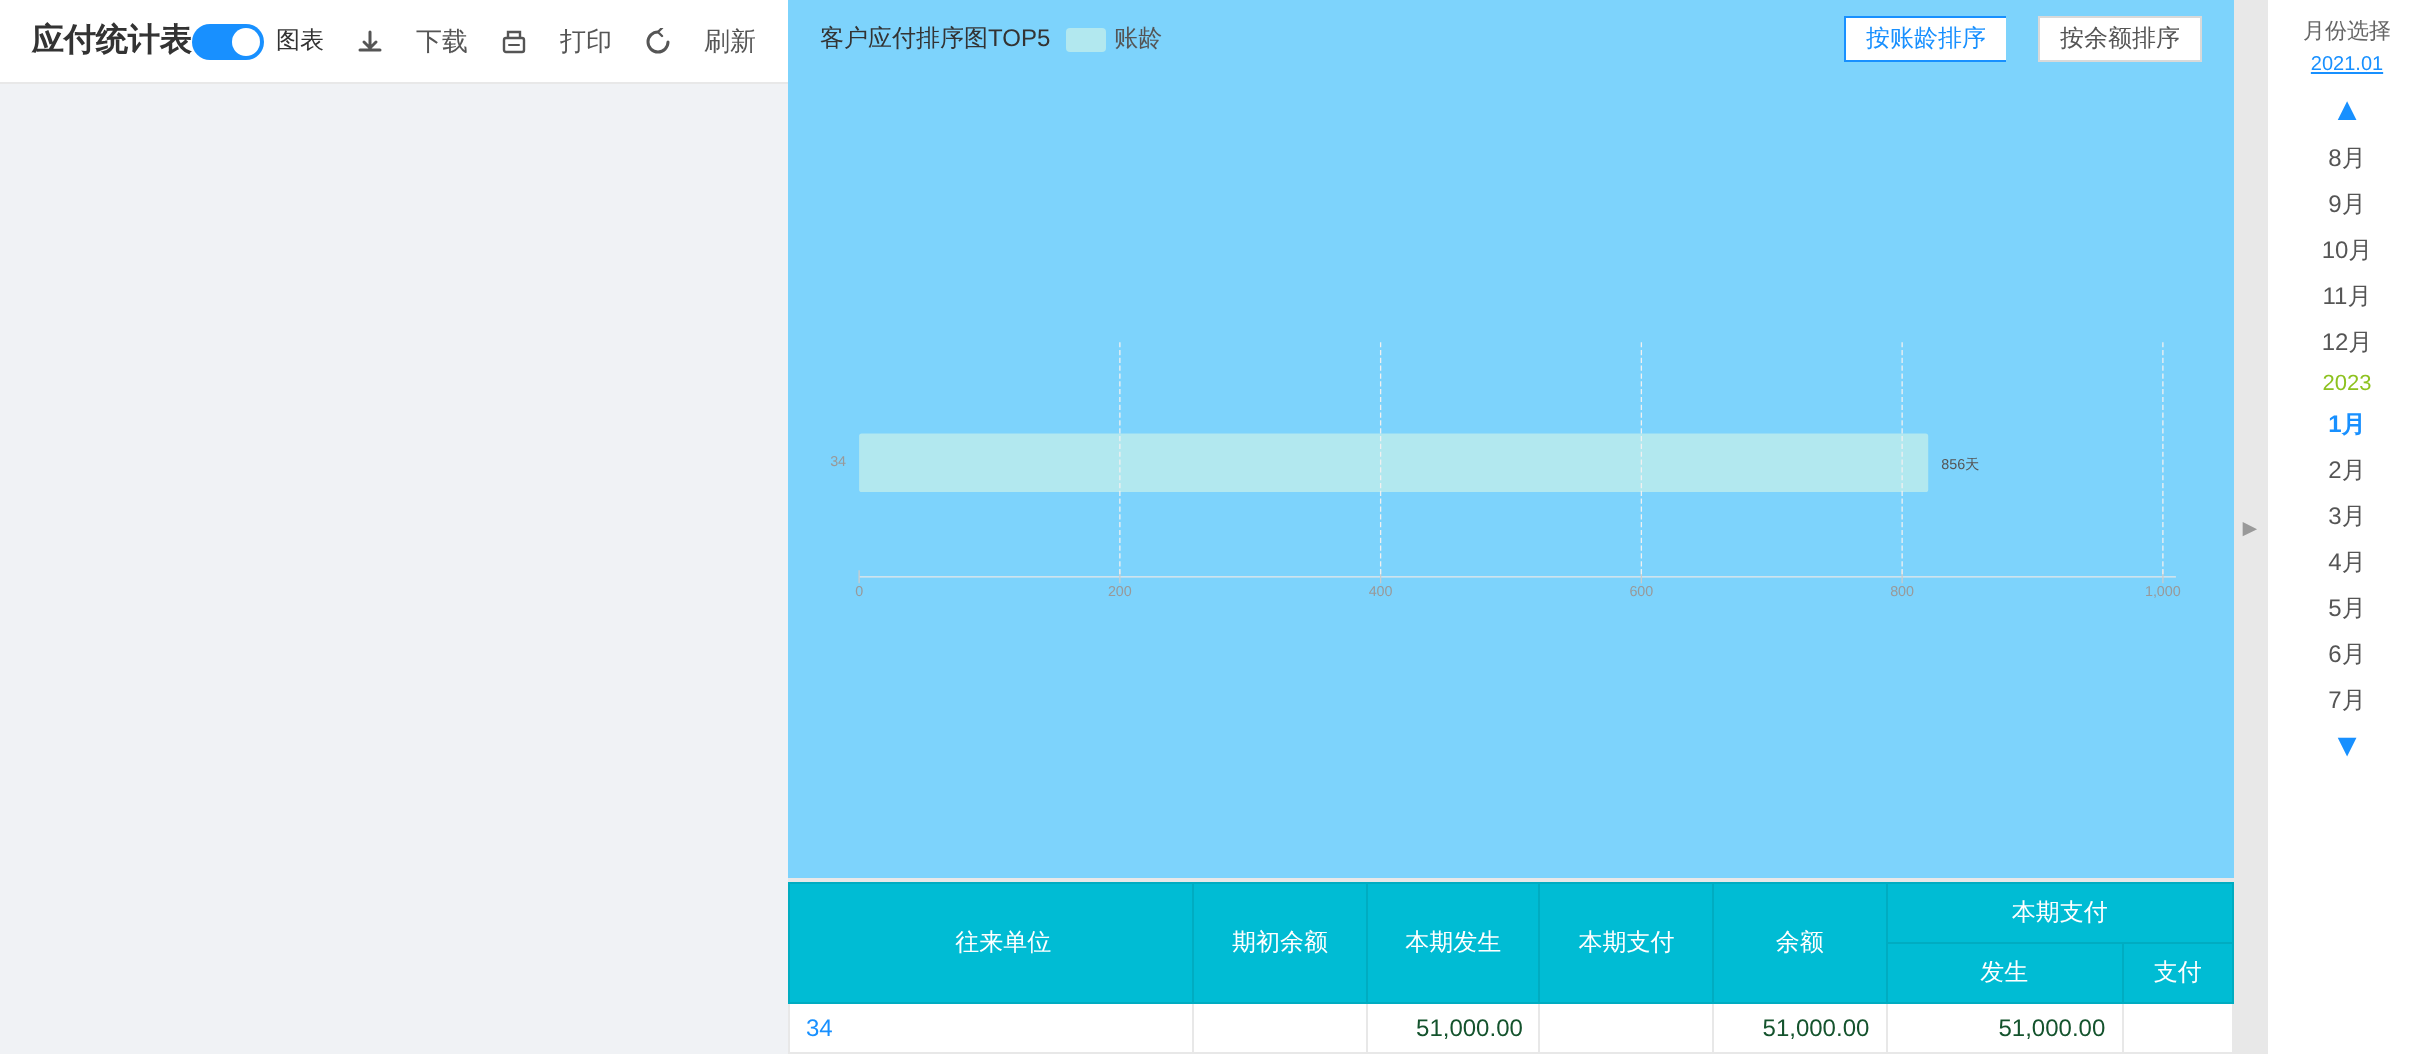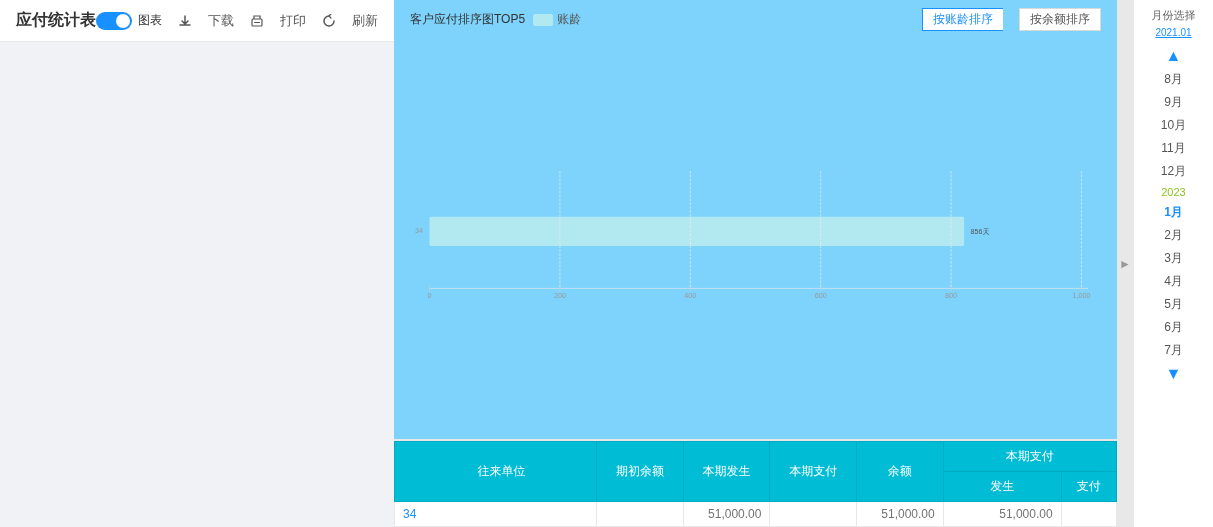--- a/index.html
+++ b/index.html
@@ -36,21 +36,21 @@
     .chart-container { flex: 1; padding: 0 16px 8px; position: relative; min-height: 280px; }
     .chart-svg { width: 100%; height: 100%; }
 
     
     .table-area { background: #fff; border-top: 2px solid #e8e8e8; }
     .data-table { width: 100%; border-collapse: collapse; }
     .data-table th { background: #00bcd4; color: #fff; text-align: center; padding: 6px 4px; border: 1px solid #00acc1; font-weight: normal; font-size: 12px; }
     .data-table td { text-align: center; padding: 5px 8px; border: 1px solid #e8e8e8; font-size: 12px; color: #333; }
     .data-table td:first-child { text-align: left; padding-left: 8px; }
     .data-table td a { color: #1890ff; text-decoration: none; }
-    .data-table td.num { text-align: right; color: #737373; }
+    .data-table td.num { text-align: right; color: #14532d; }
 
     
     .right-sidebar { width: 80px; background: #fff; border-left: 1px solid #e8e8e8; display: flex; flex-direction: column; align-items: center; padding: 8px 0; overflow-y: auto; }
     .sidebar-title { font-size: 11px; color: #666; margin-bottom: 4px; text-align: left; }
     .sidebar-current { font-size: 10px; color: #1890ff; margin-bottom: 6px; text-decoration: underline; }
     .nav-up, .nav-down { width: 24px; height: 24px; display: flex; align-items: center; justify-content: center; color: #1890ff; cursor: pointer; font-size: 16px; }
     .month-list { display: flex; flex-direction: column; align-items: flex-start; width: 100%; }
     .month-item { padding: 3px 0; font-size: 12px; color: #555; cursor: pointer; width: 100%; text-align: center; position: relative; }
     .month-item.year-marker { color: #8dc21f; font-weight: normal; font-size: 11px; }
     .month-item.selected { color: #1890ff; font-weight: bold; }

